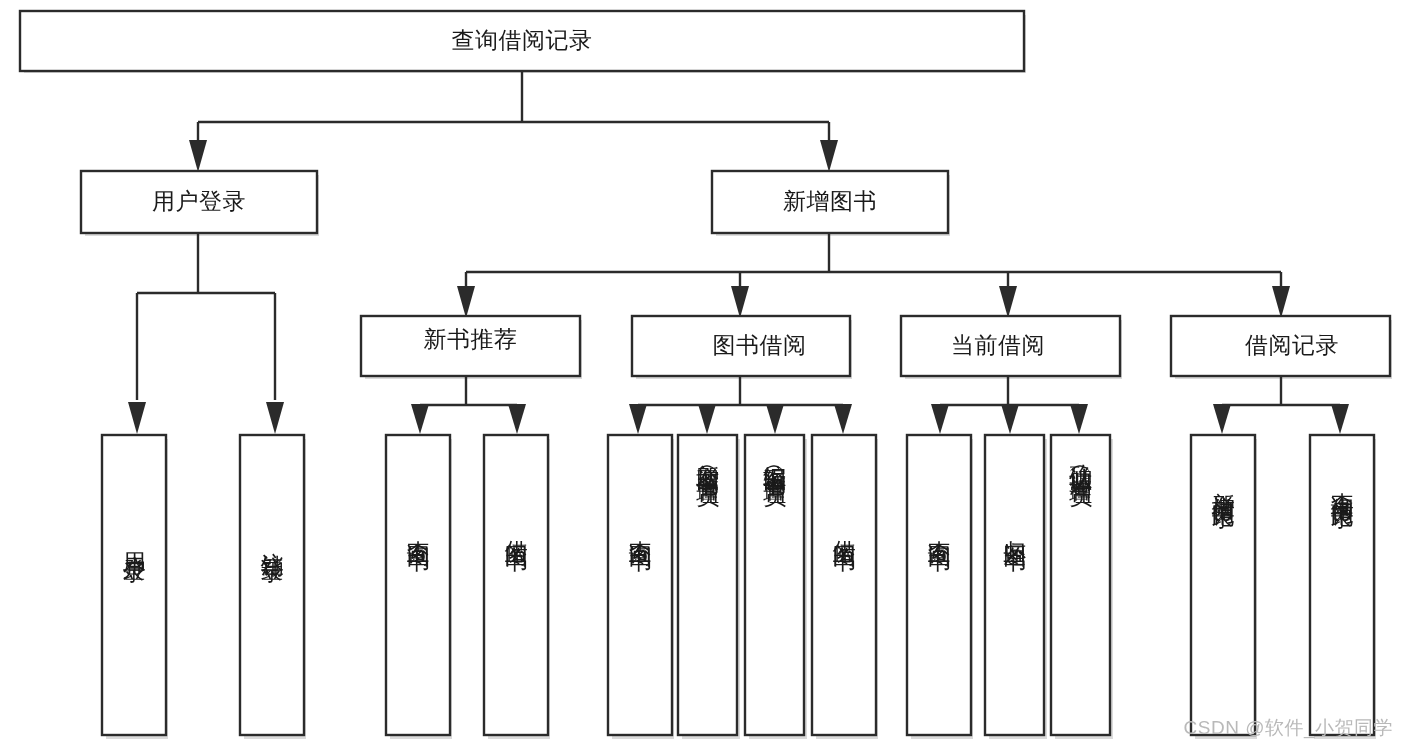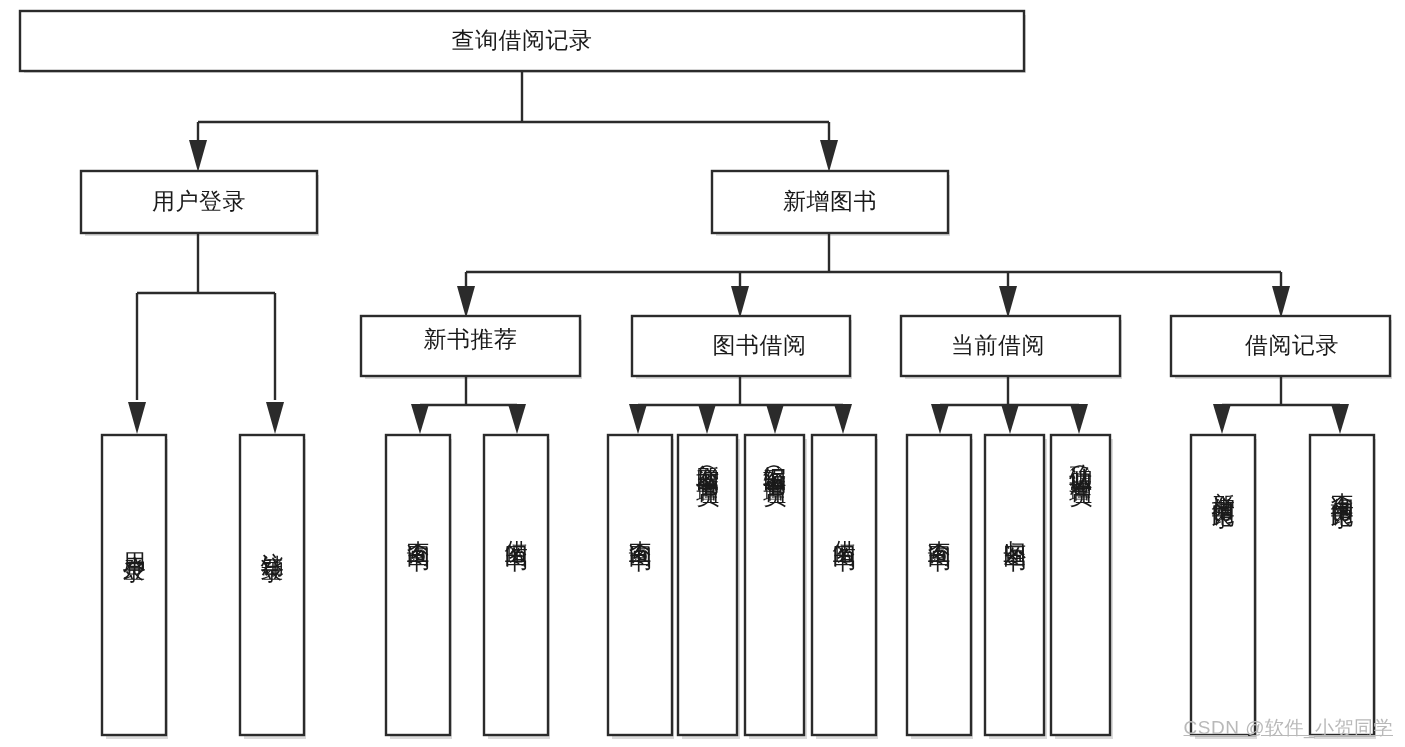--- a/index.html
+++ b/index.html
@@ -73,21 +73,20 @@
   }
   .watermark {
     position: absolute;
     right: 12px;
     bottom: 6px;
     font-size: 19px;
     color: #b9b9b9;
     font-family: "Liberation Sans", "DejaVu Sans", sans-serif;
     letter-spacing: 0.5px;
     white-space: nowrap;
-    text-decoration: underline;
   }
 </style>
 </head>
 <body>
 
 <div id="diagram-root">
 
   <svg class="diagram-svg" viewBox="0 0 1405 747">
 
     <g>

